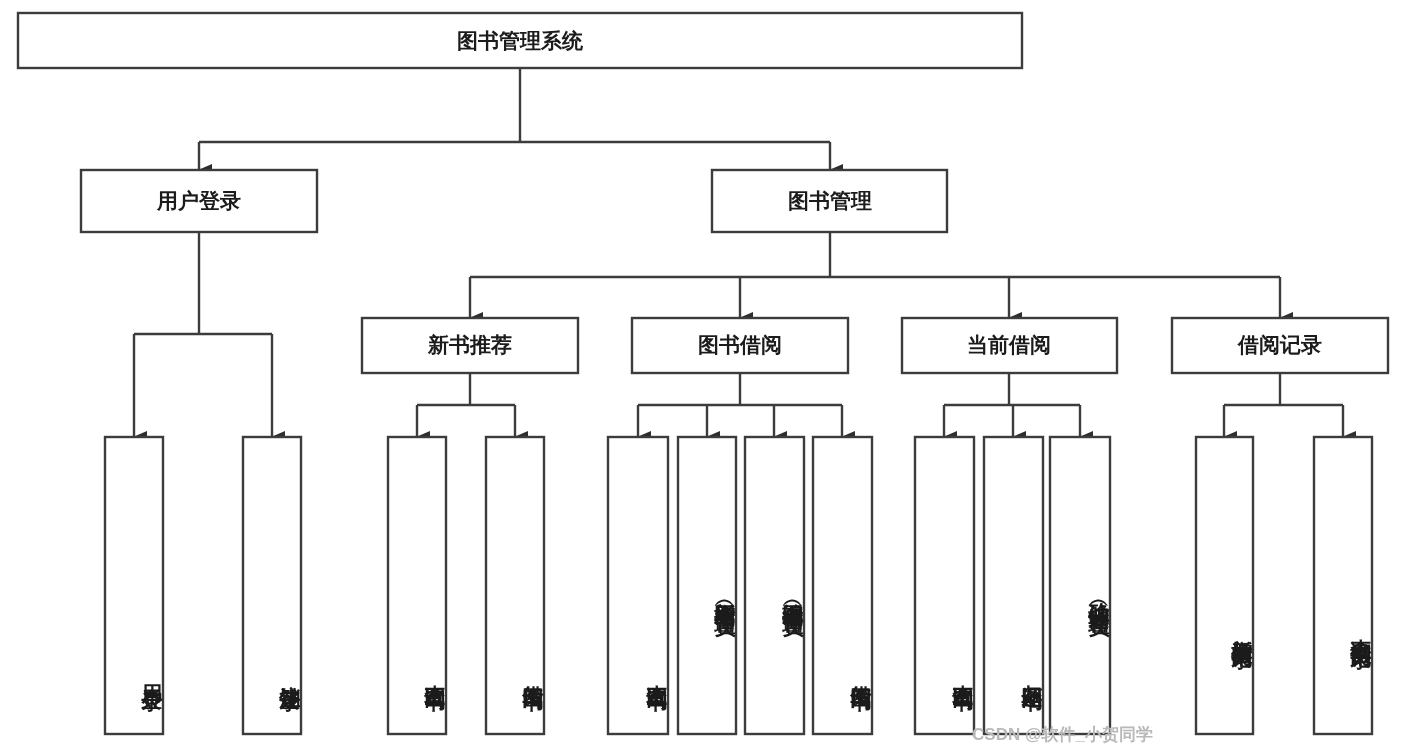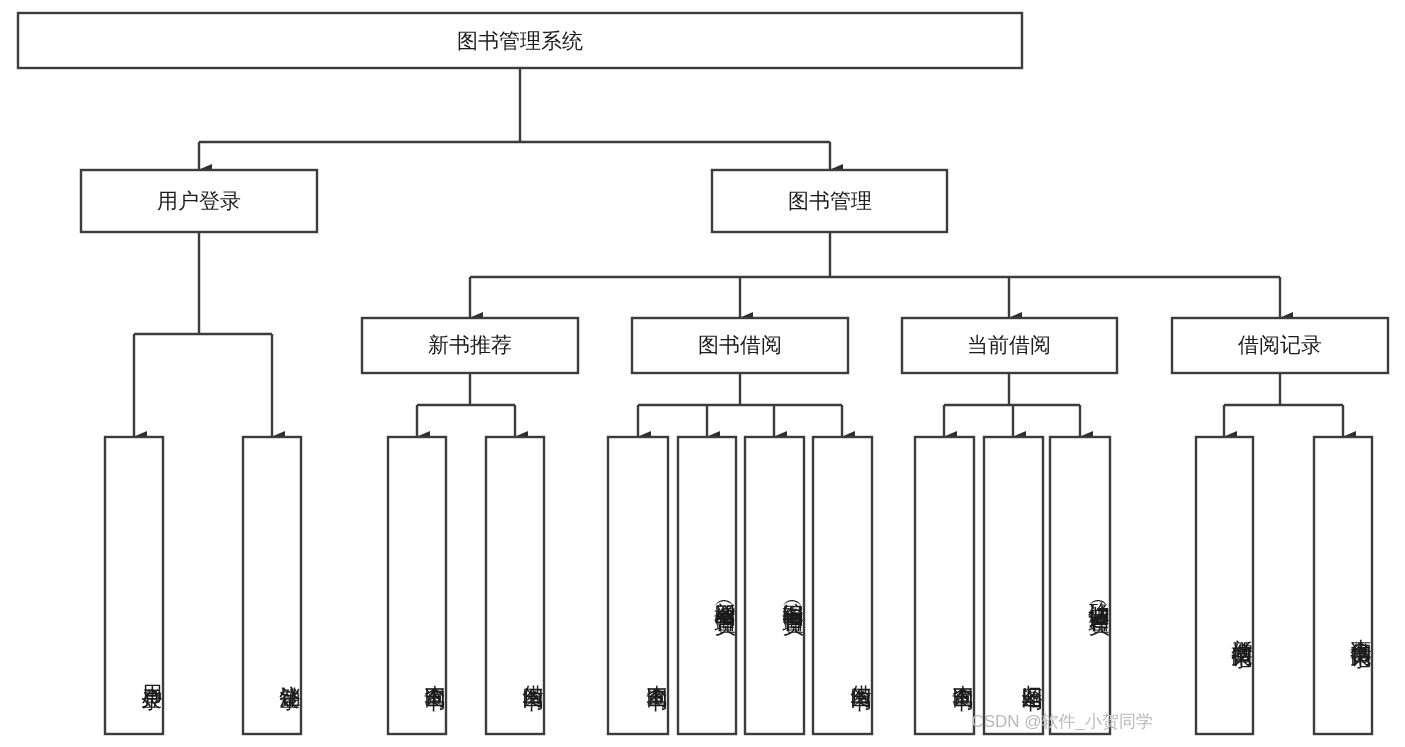--- a/index.html
+++ b/index.html
@@ -11,20 +11,21 @@
     width: 1405px;
     height: 747px;
     font-family: "Liberation Sans", "DejaVu Sans", sans-serif;
     overflow: hidden;
     position: relative;
   }
   #diagram-root {
     position: relative;
     width: 1161px;
     height: 747px;
+    font-weight: bold;
   }
   svg.flow {
     position: absolute;
     left: 0;
     top: 0;
     width: 1405px;
     height: 747px;
     display: block;
   }
   .node-box {
@@ -61,21 +62,21 @@
     white-space: nowrap;
     display: flex;
     align-items: flex-start;
     justify-content: center;
     pointer-events: none;
     user-select: none;
   }
   .watermark {
     position: absolute;
     right: 8px;
-    bottom: 14px;
+    bottom: 1px;
     font-family: "Liberation Sans", "DejaVu Sans", sans-serif;
     font-size: 17px;
     color: #b9b9b9;
     white-space: nowrap;
     user-select: none;
   }
 </style>
 </head>
 <body>
 

